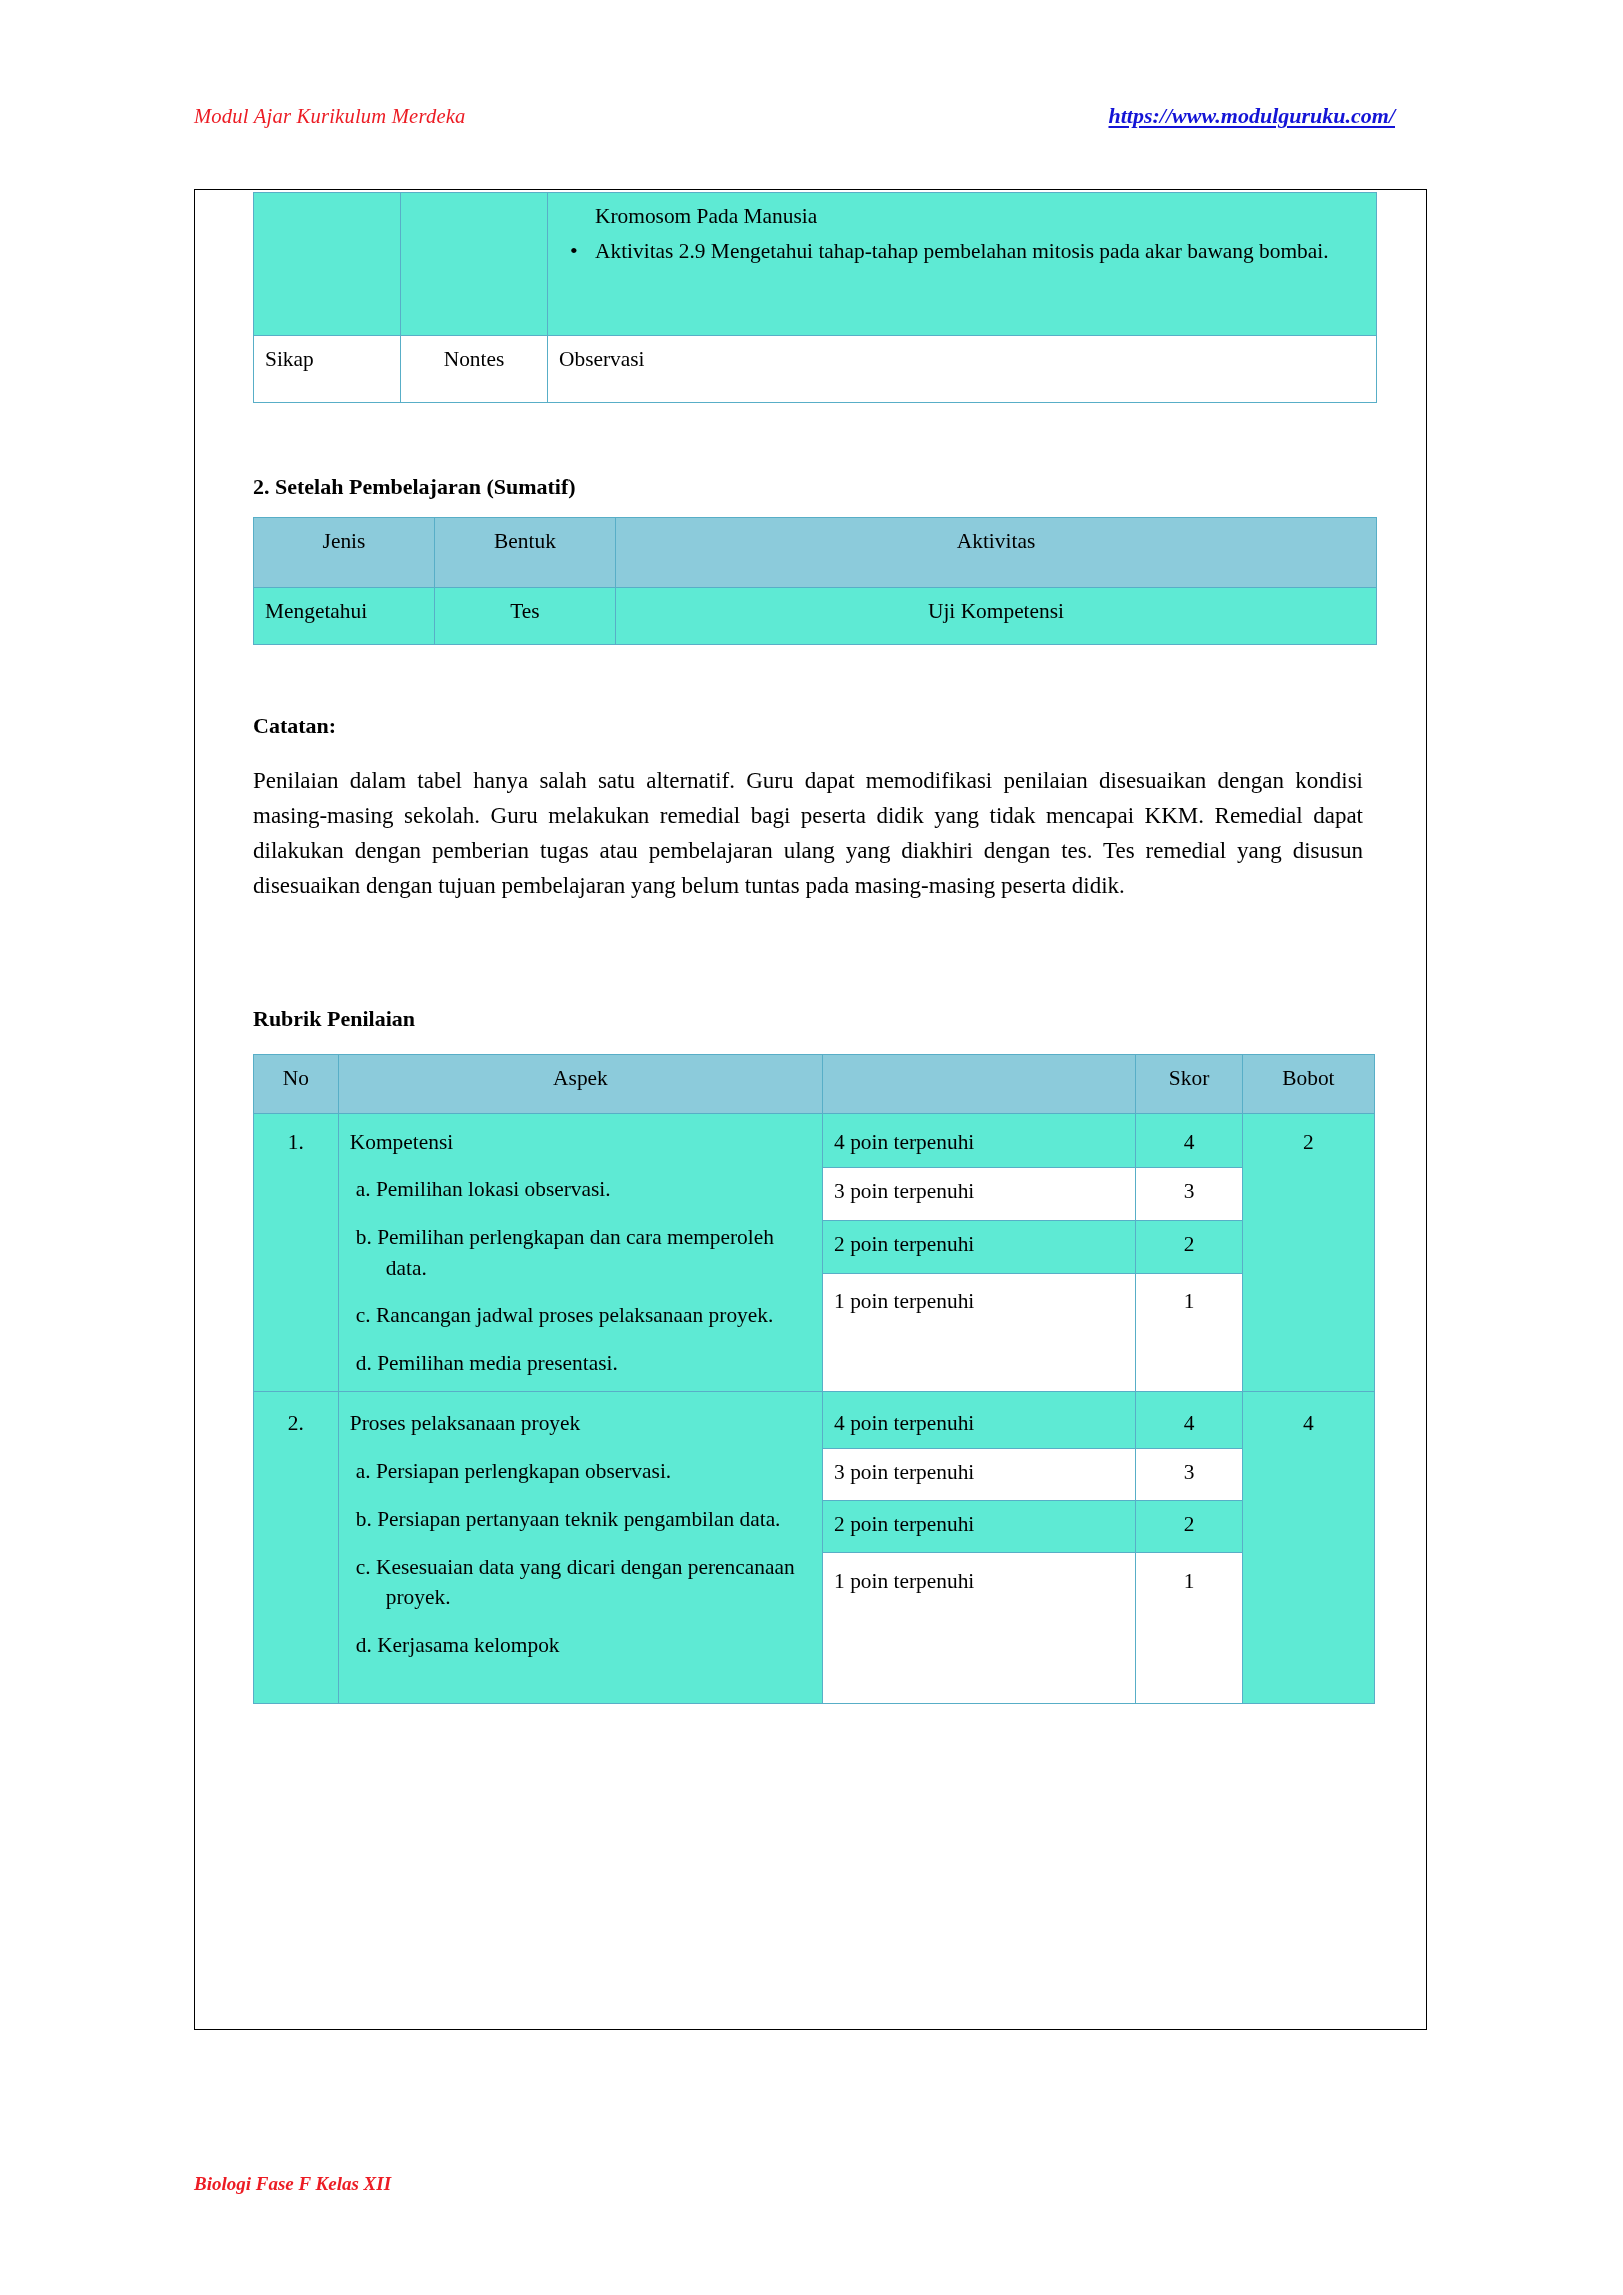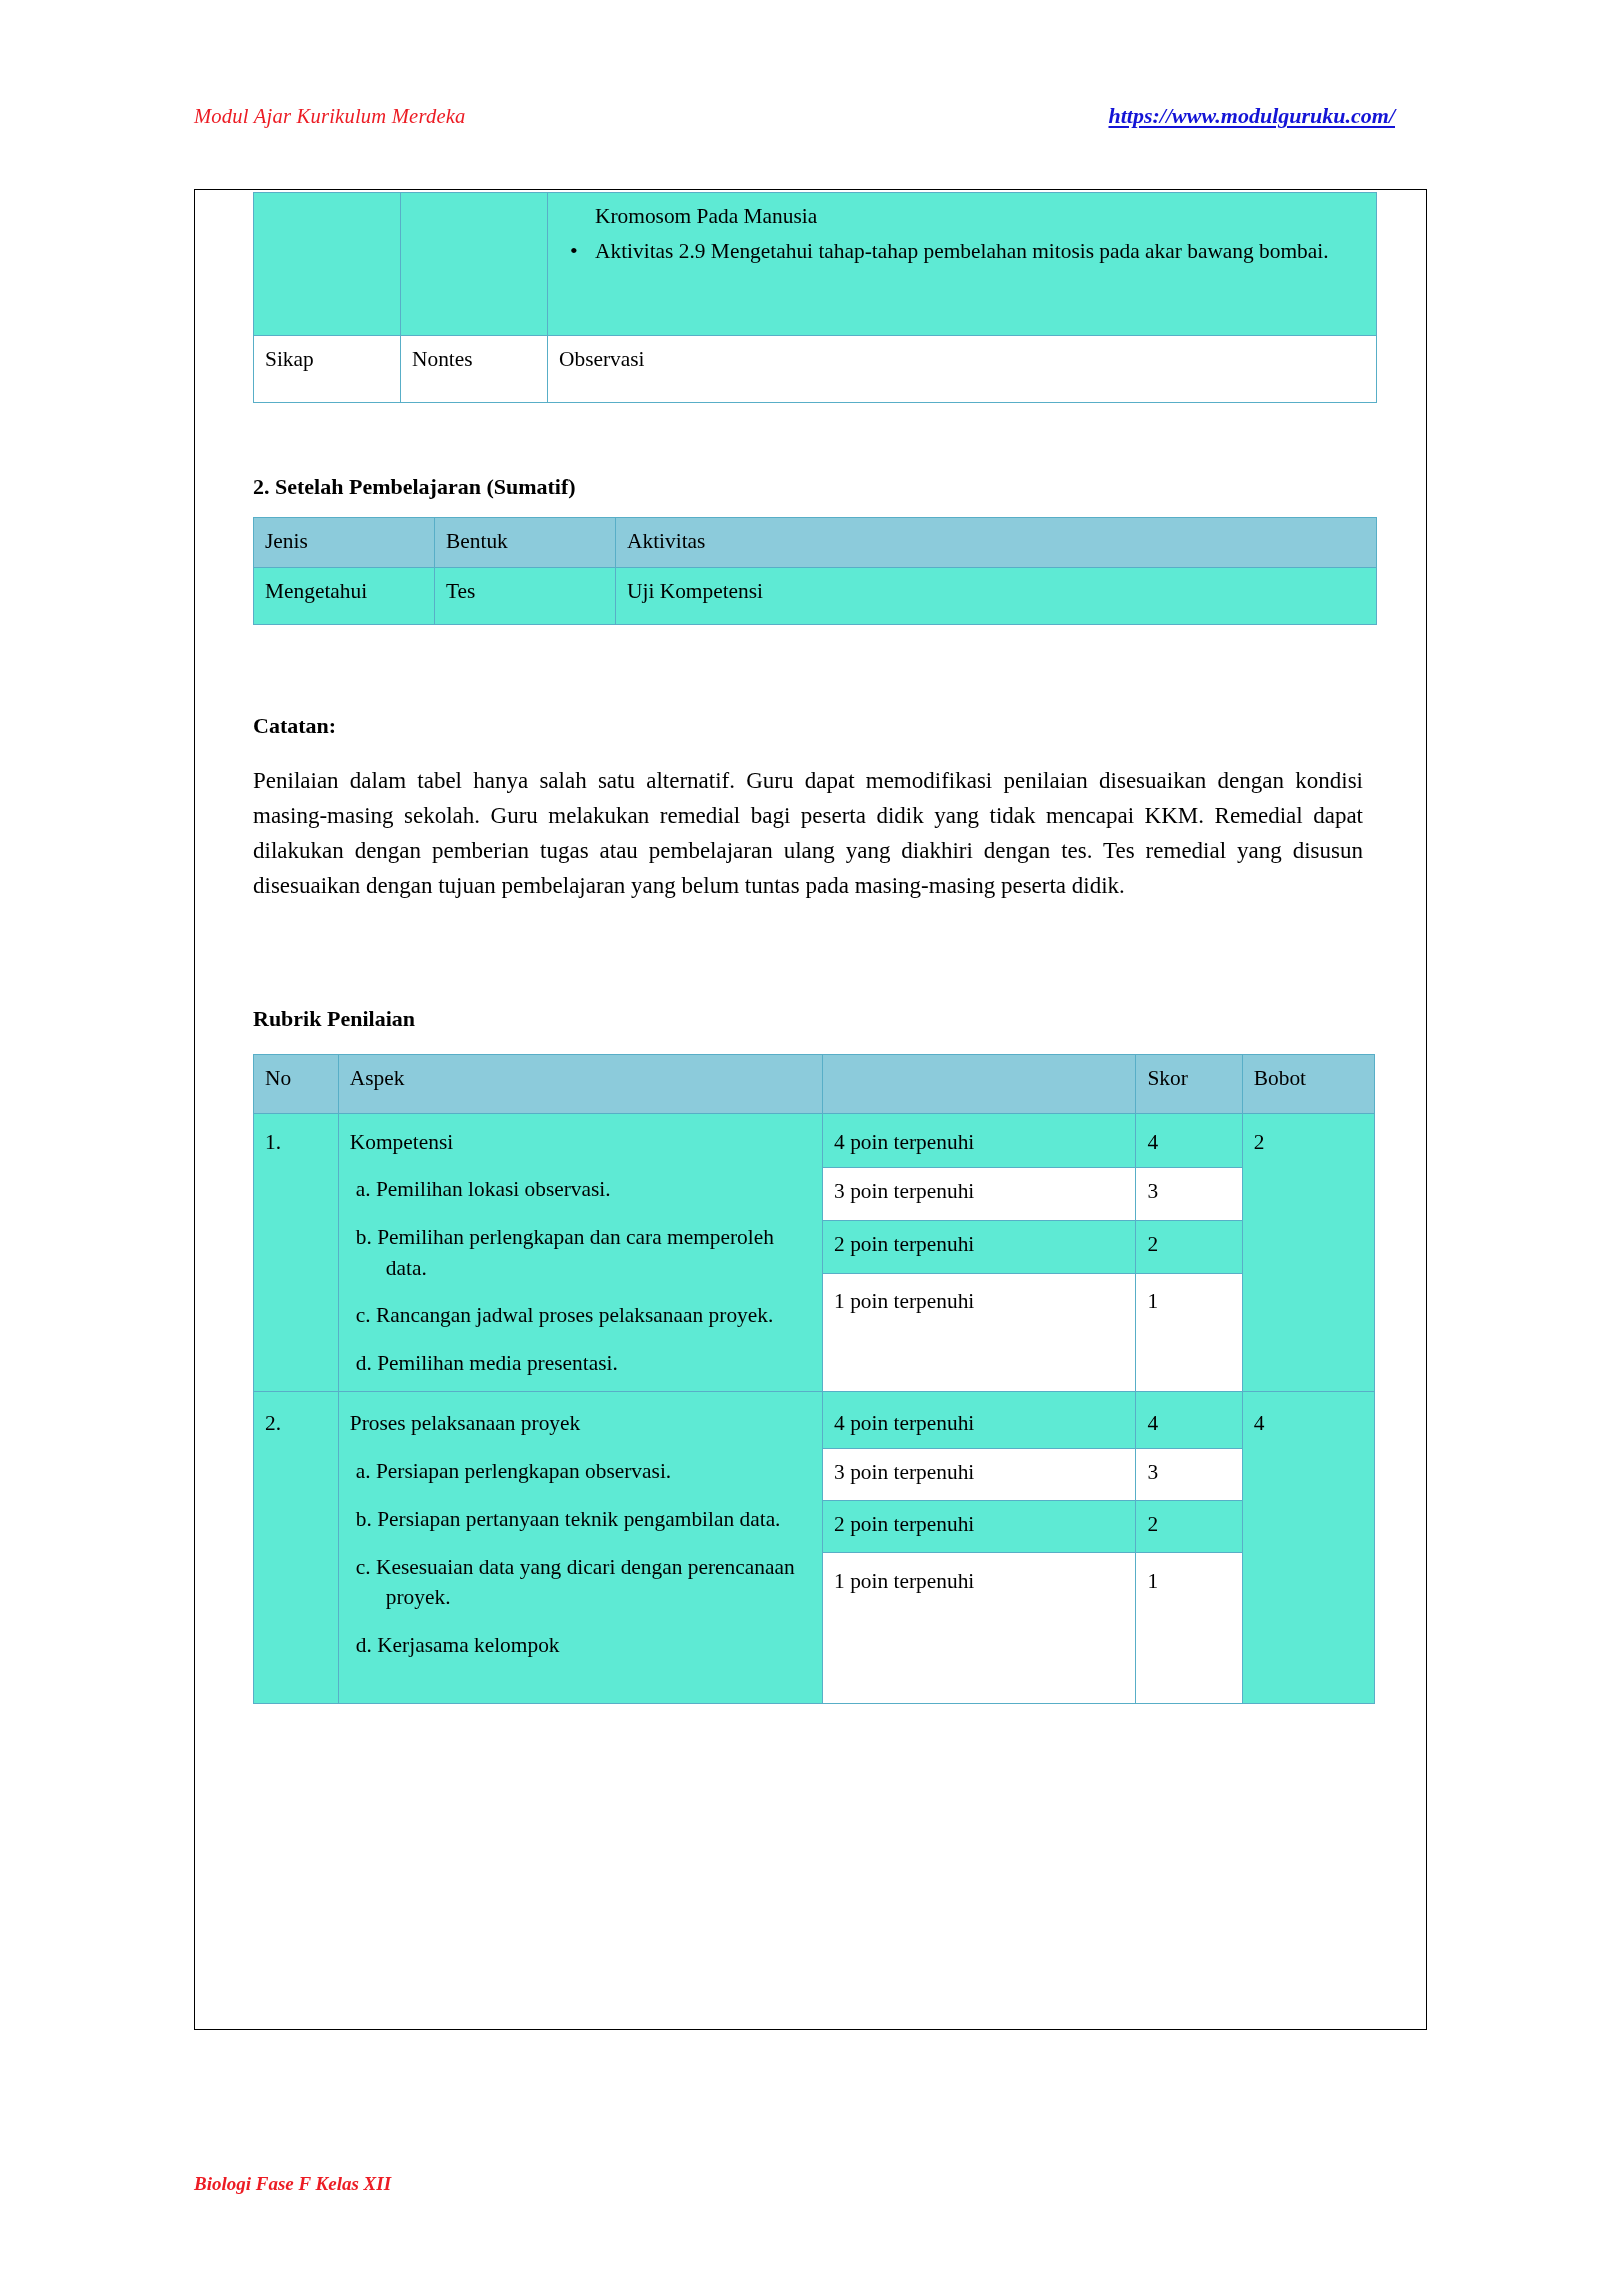--- a/index.html
+++ b/index.html
@@ -74,21 +74,21 @@
     border: 1.6px solid #58aec7;
     vertical-align: top;
     padding: 8px 11px 9.5px 11px;
     font-size: 21.4px;
     line-height: 1.42;
     font-weight: normal;
   }
   .fill-blue   { background: #5eead4; }
   .fill-header { background: #8ccbdb; }
   .fill-white  { background: #ffffff; }
-  .ctr { text-align: left; }
+  .ctr { text-align: center; }
   .mid { vertical-align: middle; }
 
   
   .tbl-cont { position: absolute; left: 58px; top: 1.6px; }
   .tbl-cont col.c1 { width: 147px; }
   .tbl-cont col.c2 { width: 147px; }
   .tbl-cont col.c3 { width: 829px; }
   .tbl-cont td { height: auto; }
   .cont-top td { height: 143px; }
   .cont-bot td { height: 67px; }
@@ -119,21 +119,21 @@
     font-size: 23px;
     line-height: 1.52;
     text-align: justify;
     margin: 0;
   }
 
   
   .tbl-sum col.c1 { width: 181px; }
   .tbl-sum col.c2 { width: 181px; }
   .tbl-sum col.c3 { width: 761px; }
-  .tbl-sum th { height: 50px; font-weight: bold; font-size: 22px; margin-top: 16px; }
+  .tbl-sum th { height: 70px; font-weight: bold; font-size: 22px; margin-top: 16px; }
   .tbl-sum td { height: 57px; }
 
   
   .tbl-rub col.c1 { width:  59px; }
   .tbl-rub col.c2 { width: 337px; }
   .tbl-rub col.c3 { width: 218px; }
   .tbl-rub col.c4 { width:  74px; }
   .tbl-rub col.c5 { width: 92px; }
   .tbl-rub th {
     height: 59px;

